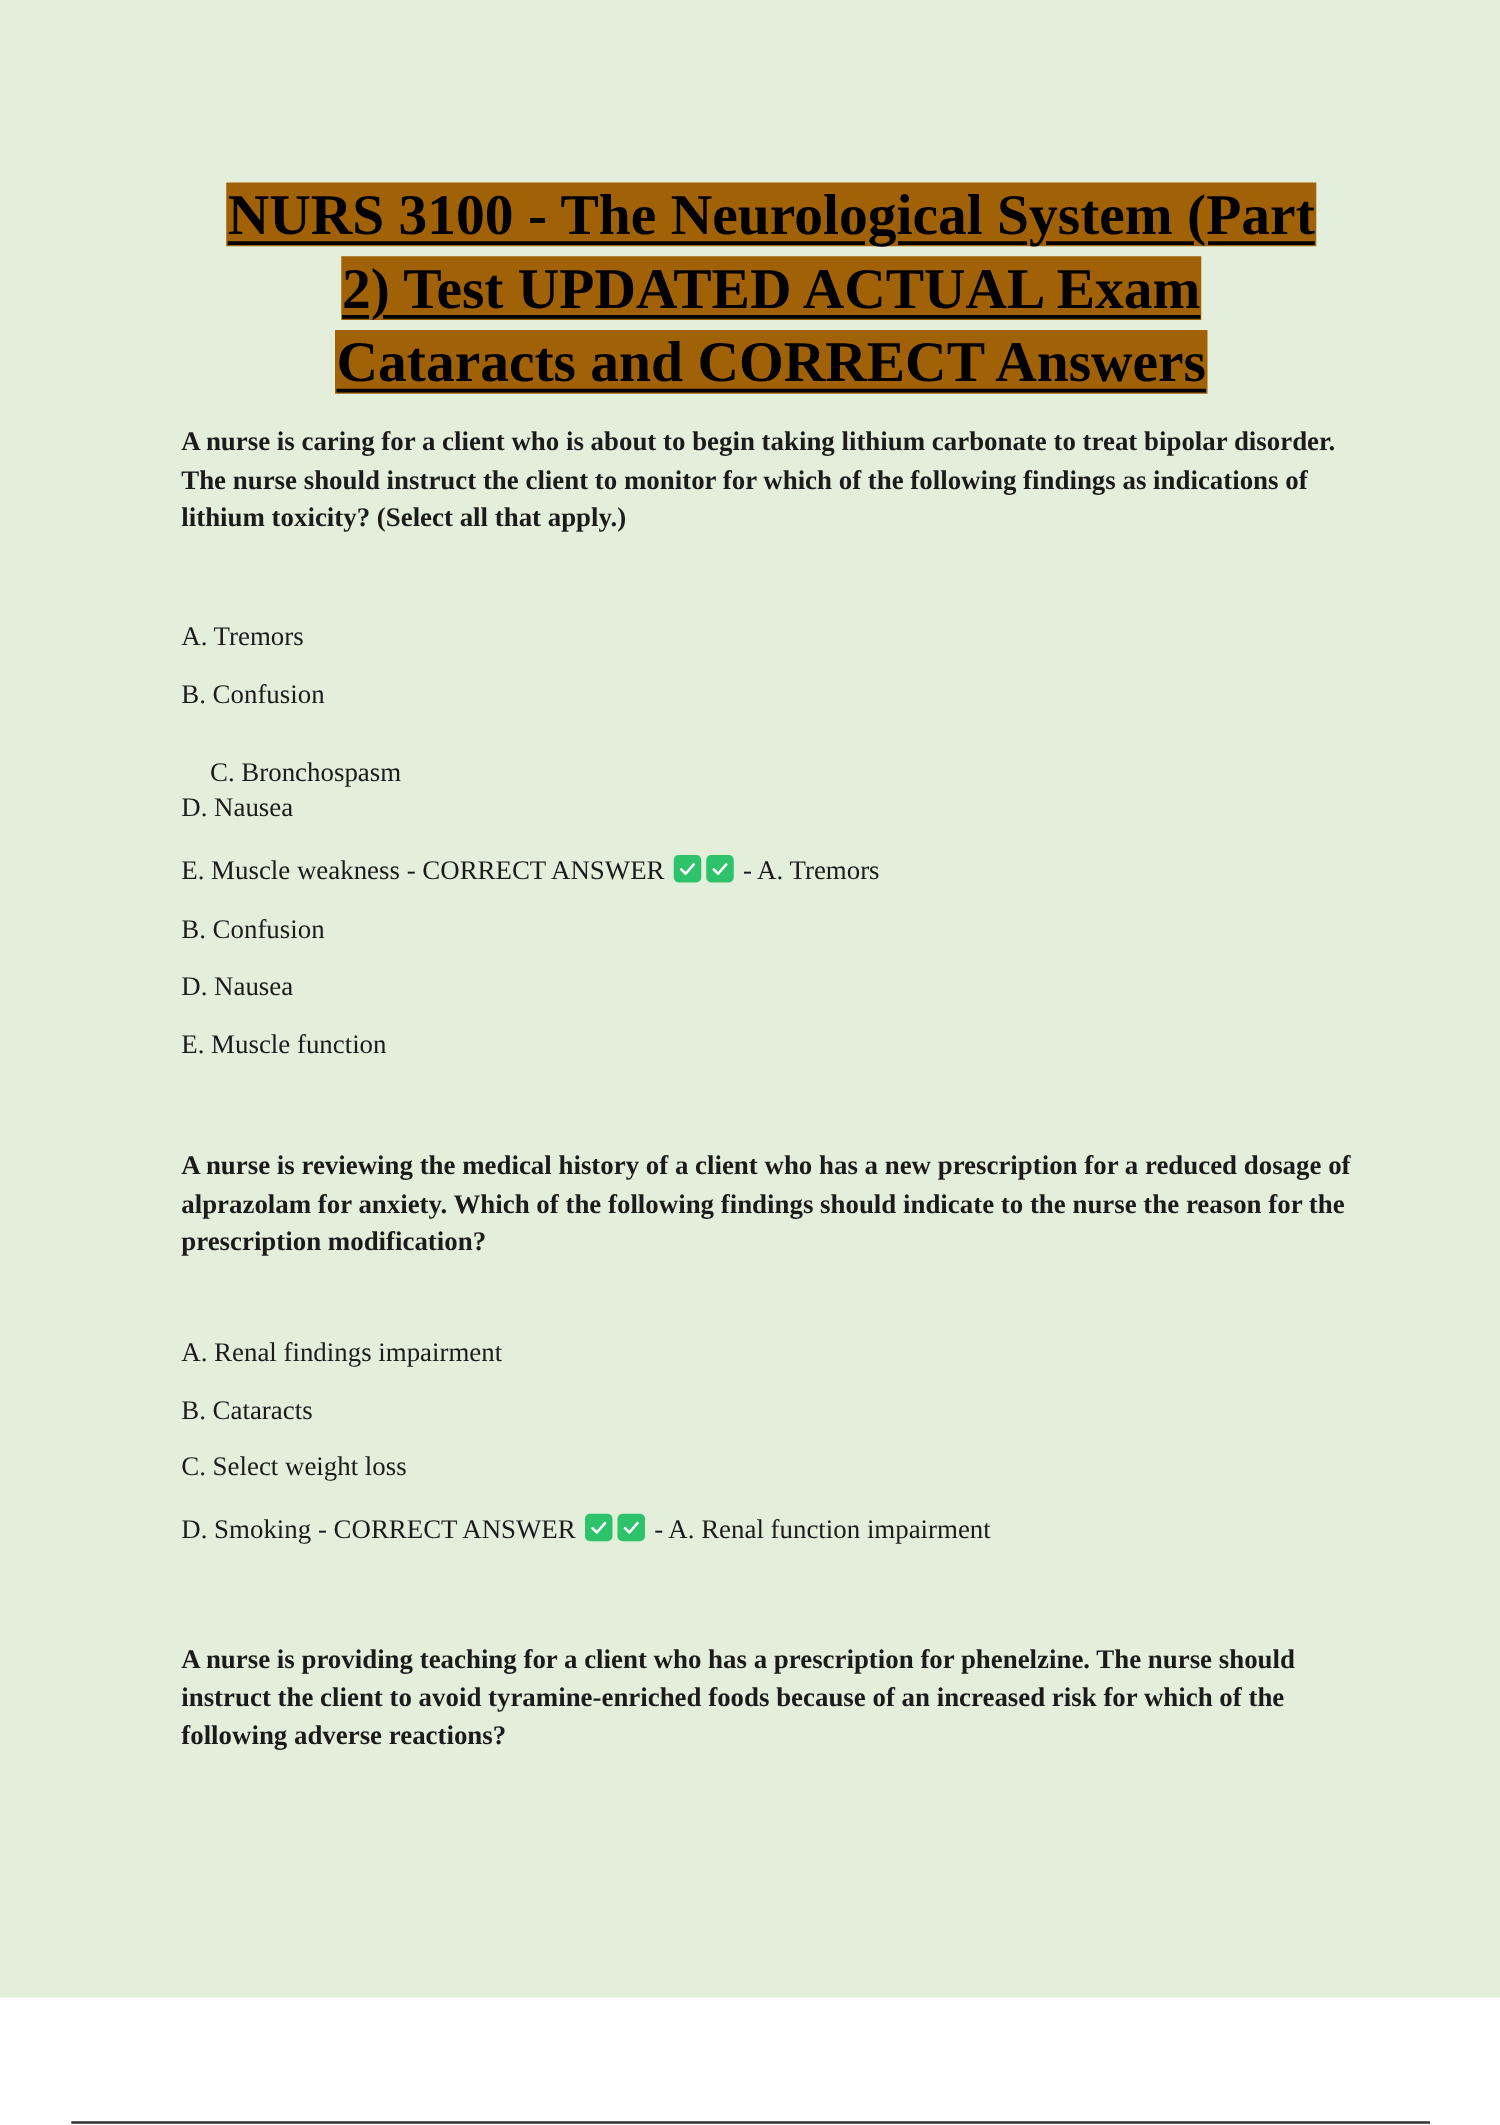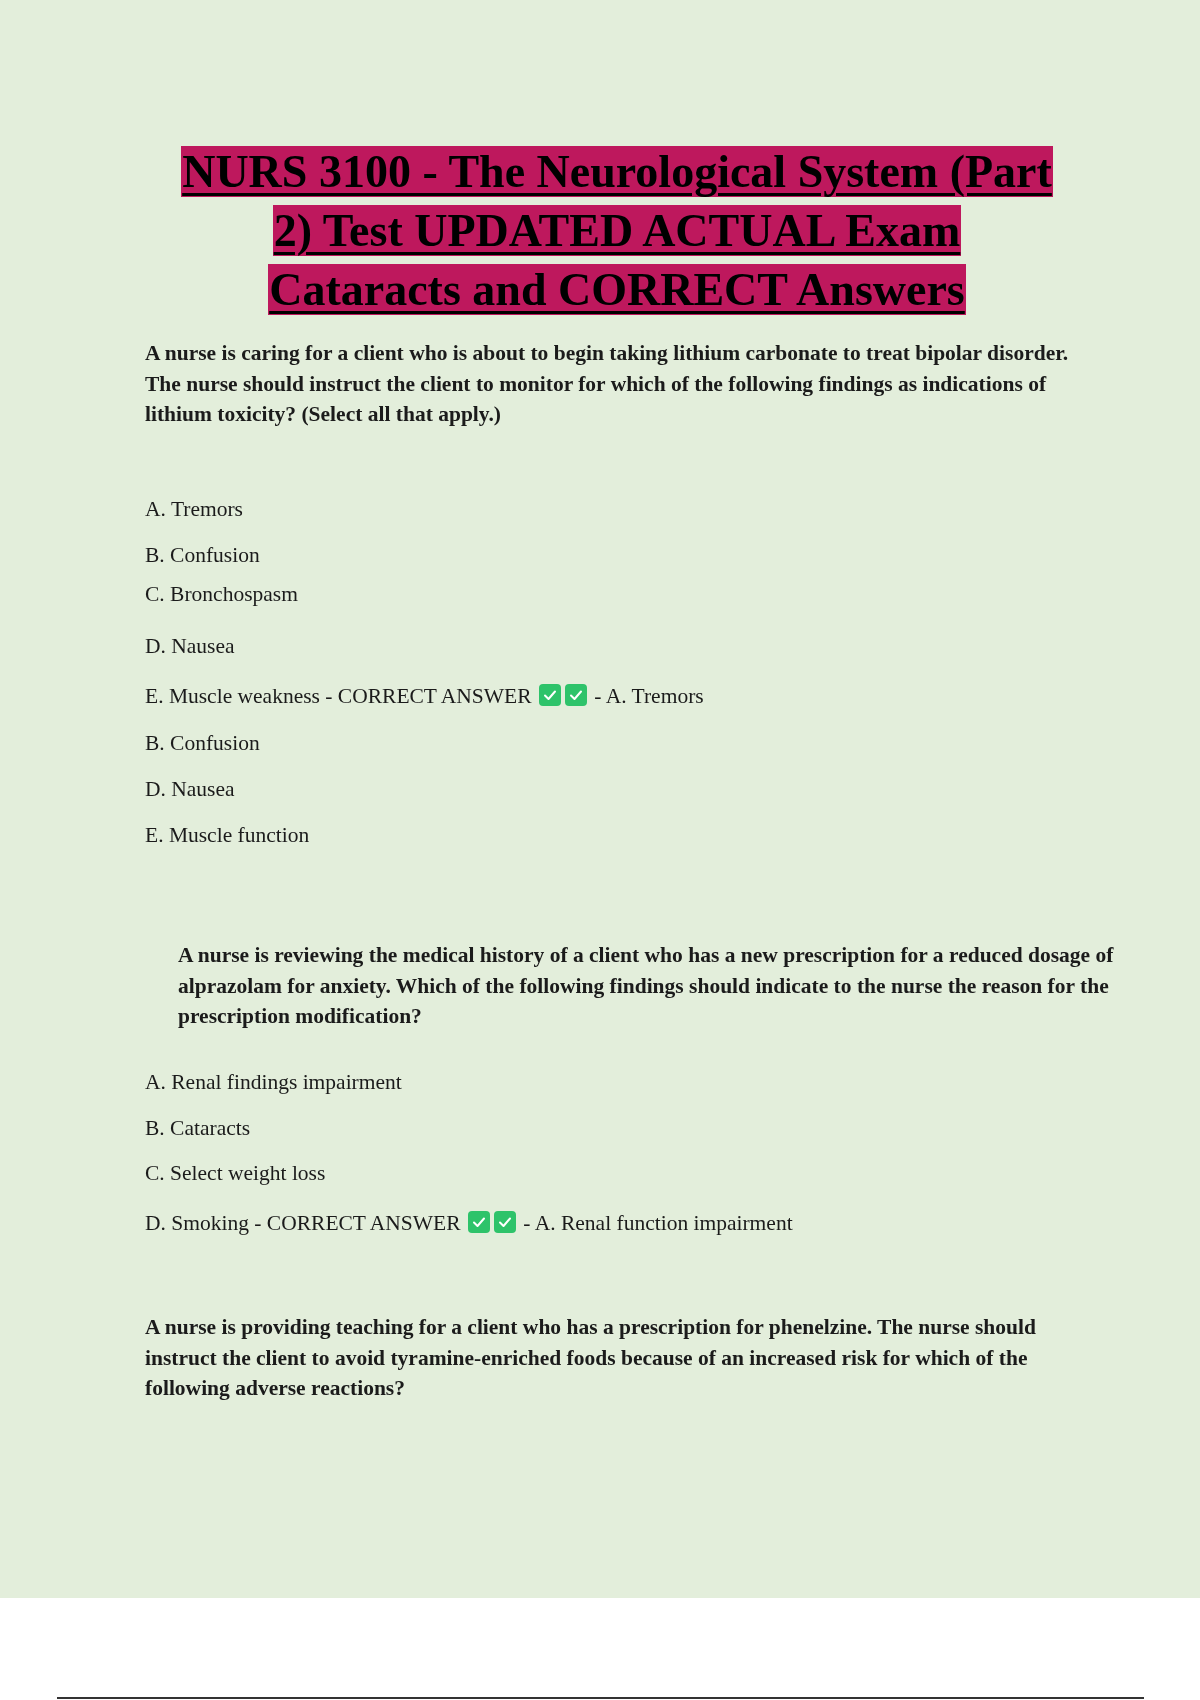--- a/index.html
+++ b/index.html
@@ -32,21 +32,21 @@
       font-family: "Liberation Serif", serif;
       font-weight: bold;
       font-size: 46px;
       line-height: 59px;
       color: #000;
     }
     .title-line {
       display: block;
     }
     .title-line span {
-      background: #be185d;
+      background: #a16207;
       text-decoration: underline;
       text-decoration-thickness: 3px;
       text-underline-offset: 6px;
       padding: 0 1px;
     }
     .content {
       position: absolute;
       left: 145px;
       top: 338px;
       width: 950px;
@@ -103,42 +103,42 @@
   <div class="title-line"><span>2) Test UPDATED  ACTUAL  Exam</span></div>
   <div class="title-line"><span>Cataracts and CORRECT Answers</span></div>
 </div>
 
 <div class="content">
 
   <p class="question abs" style="top:0px;">A nurse is caring for a client who is about to begin taking lithium carbonate to treat bipolar disorder. The nurse should instruct the client to monitor for which of the following findings as indications of lithium toxicity? (Select all that apply.)</p>
 
   <p class="option" style="top:156px;">A. Tremors</p>
   <p class="option" style="top:202px;">B. Confusion</p>
-  <p class="option" style="top:241px;">C. Bronchospasm</p>
+  <p class="option" style="top:265px;margin-left:23px;">C. Bronchospasm</p>
   <p class="option" style="top:293px;">D. Nausea</p>
 
   <p class="option" style="top:343px;text-align:center;">
     <span>E. Muscle weakness - CORRECT ANSWER</span>
     <span class="check">
       <svg width="16" height="16" viewBox="0 0 16 16">
           <path d="M3 8.5 L6.5 12 L13 4.5" fill="none" stroke="#ffffff" stroke-width="2" stroke-linecap="round" stroke-linejoin="round"></path>
         </svg>
     </span><span class="check">
       <svg width="16" height="16" viewBox="0 0 16 16">
           <path d="M3 8.5 L6.5 12 L13 4.5" fill="none" stroke="#ffffff" stroke-width="2" stroke-linecap="round" stroke-linejoin="round"></path>
         </svg>
     </span>
     <span>- A. Tremors</span>
   </p>
 
   <p class="option" style="top:390px;">B. Confusion</p>
   <p class="option" style="top:436px;">D. Nausea</p>
   <p class="option" style="top:482px;">E. Muscle function</p>
 
-  <p class="question abs" style="top:602px;margin-left:33px;">A nurse is reviewing the medical history of a client who has a new prescription for a reduced dosage of alprazolam for anxiety. Which of the following findings should indicate to the nurse the reason for the prescription modification?</p>
+  <p class="question abs" style="top:579px;">A nurse is reviewing the medical history of a client who has a new prescription for a reduced dosage of alprazolam for anxiety. Which of the following findings should indicate to the nurse the reason for the prescription modification?</p>
 
   <p class="option" style="top:729px;">A. Renal findings impairment</p>
   <p class="option" style="top:775px;">B. Cataracts</p>
   <p class="option" style="top:820px;">C. Select weight loss</p>
 
   <p class="option" style="top:870px;">
     <span>D. Smoking - CORRECT ANSWER</span>
     <span class="check">
       <svg width="16" height="16" viewBox="0 0 16 16">
           <path d="M3 8.5 L6.5 12 L13 4.5" fill="none" stroke="#ffffff" stroke-width="2" stroke-linecap="round" stroke-linejoin="round"></path>

